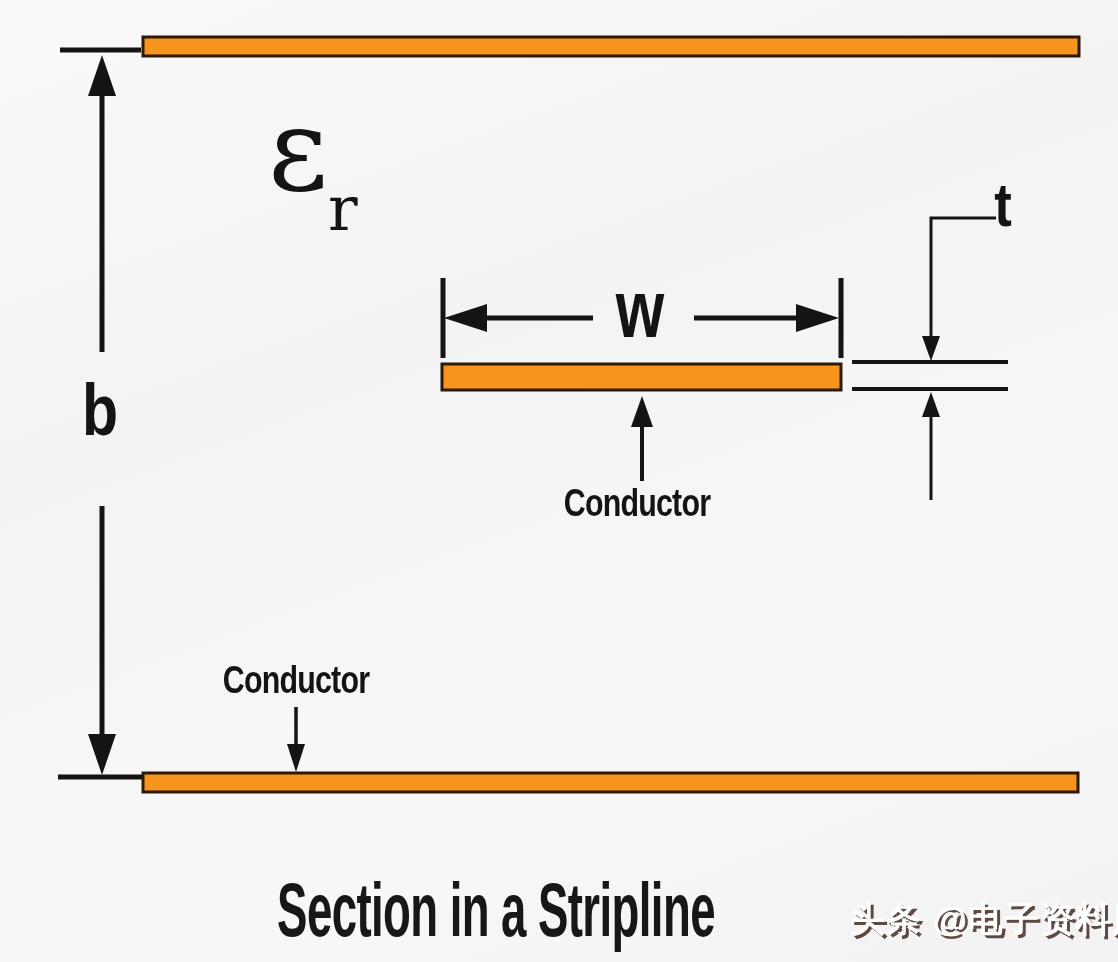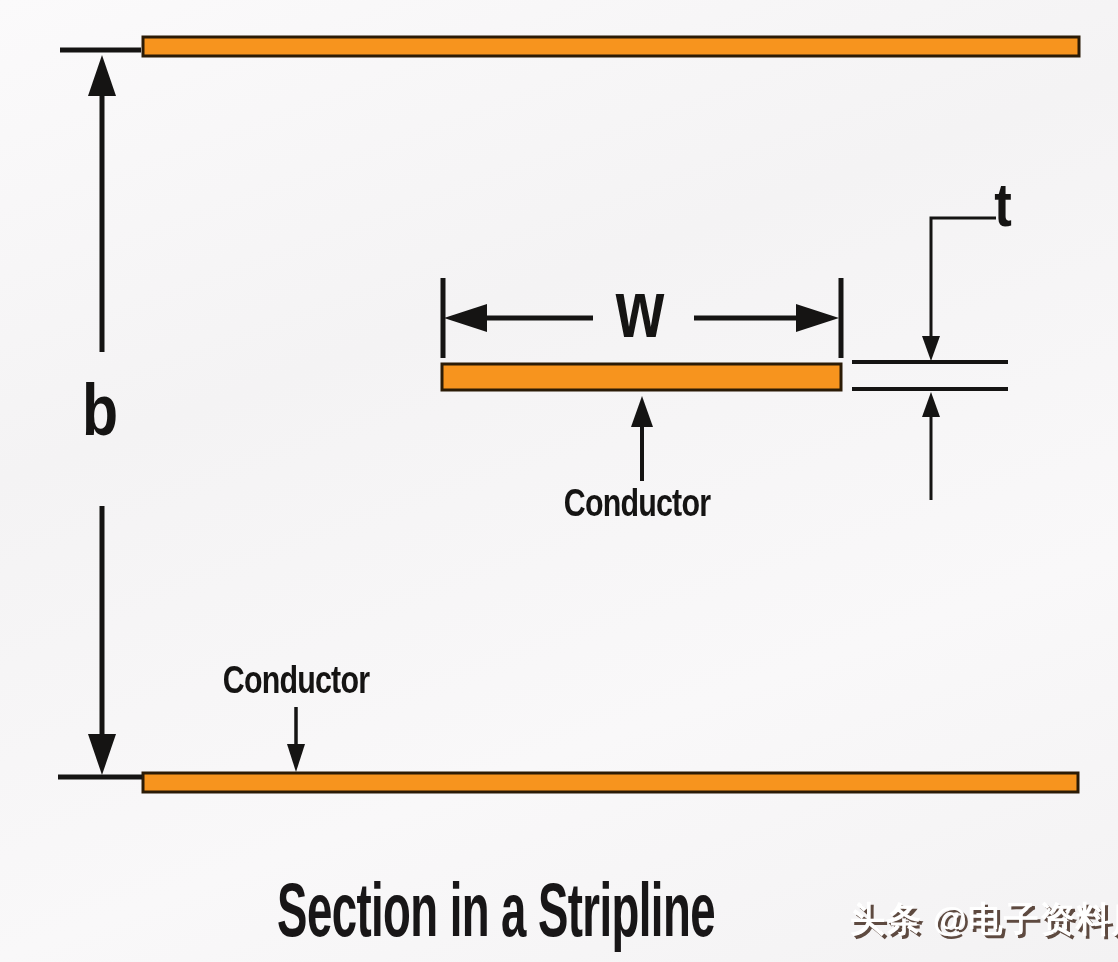--- a/index.html
+++ b/index.html
@@ -72,20 +72,21 @@
     <polygon class="arrow" points="296,772 287,744 305,744"></polygon>
 
     <polyline class="ln" points="996,218 931,218 931,342" fill="none" stroke-width="3"></polyline>
     <polygon class="arrow" points="931,361 922,336 940,336"></polygon>
     <line class="ln" x1="852" y1="362" x2="1008" y2="362" stroke-width="4"></line>
     <line class="ln" x1="852" y1="389" x2="1008" y2="389" stroke-width="4"></line>
     <polygon class="arrow" points="931,392 922,417 940,417"></polygon>
     <line class="ln" x1="931" y1="413" x2="931" y2="500" stroke-width="3"></line>
   </svg>
 
+  <div class="label label-epsilon"><span class="eps">ε</span><span class="eps-sub">r</span></div>
 
   <div class="label dim-b">b</div>
 
   <div class="label dim-w">w</div>
 
   <div class="label dim-t">t</div>
 
   <div class="label callout callout-center">Conductor</div>
 
   <div class="label callout callout-bottom">Conductor</div>

